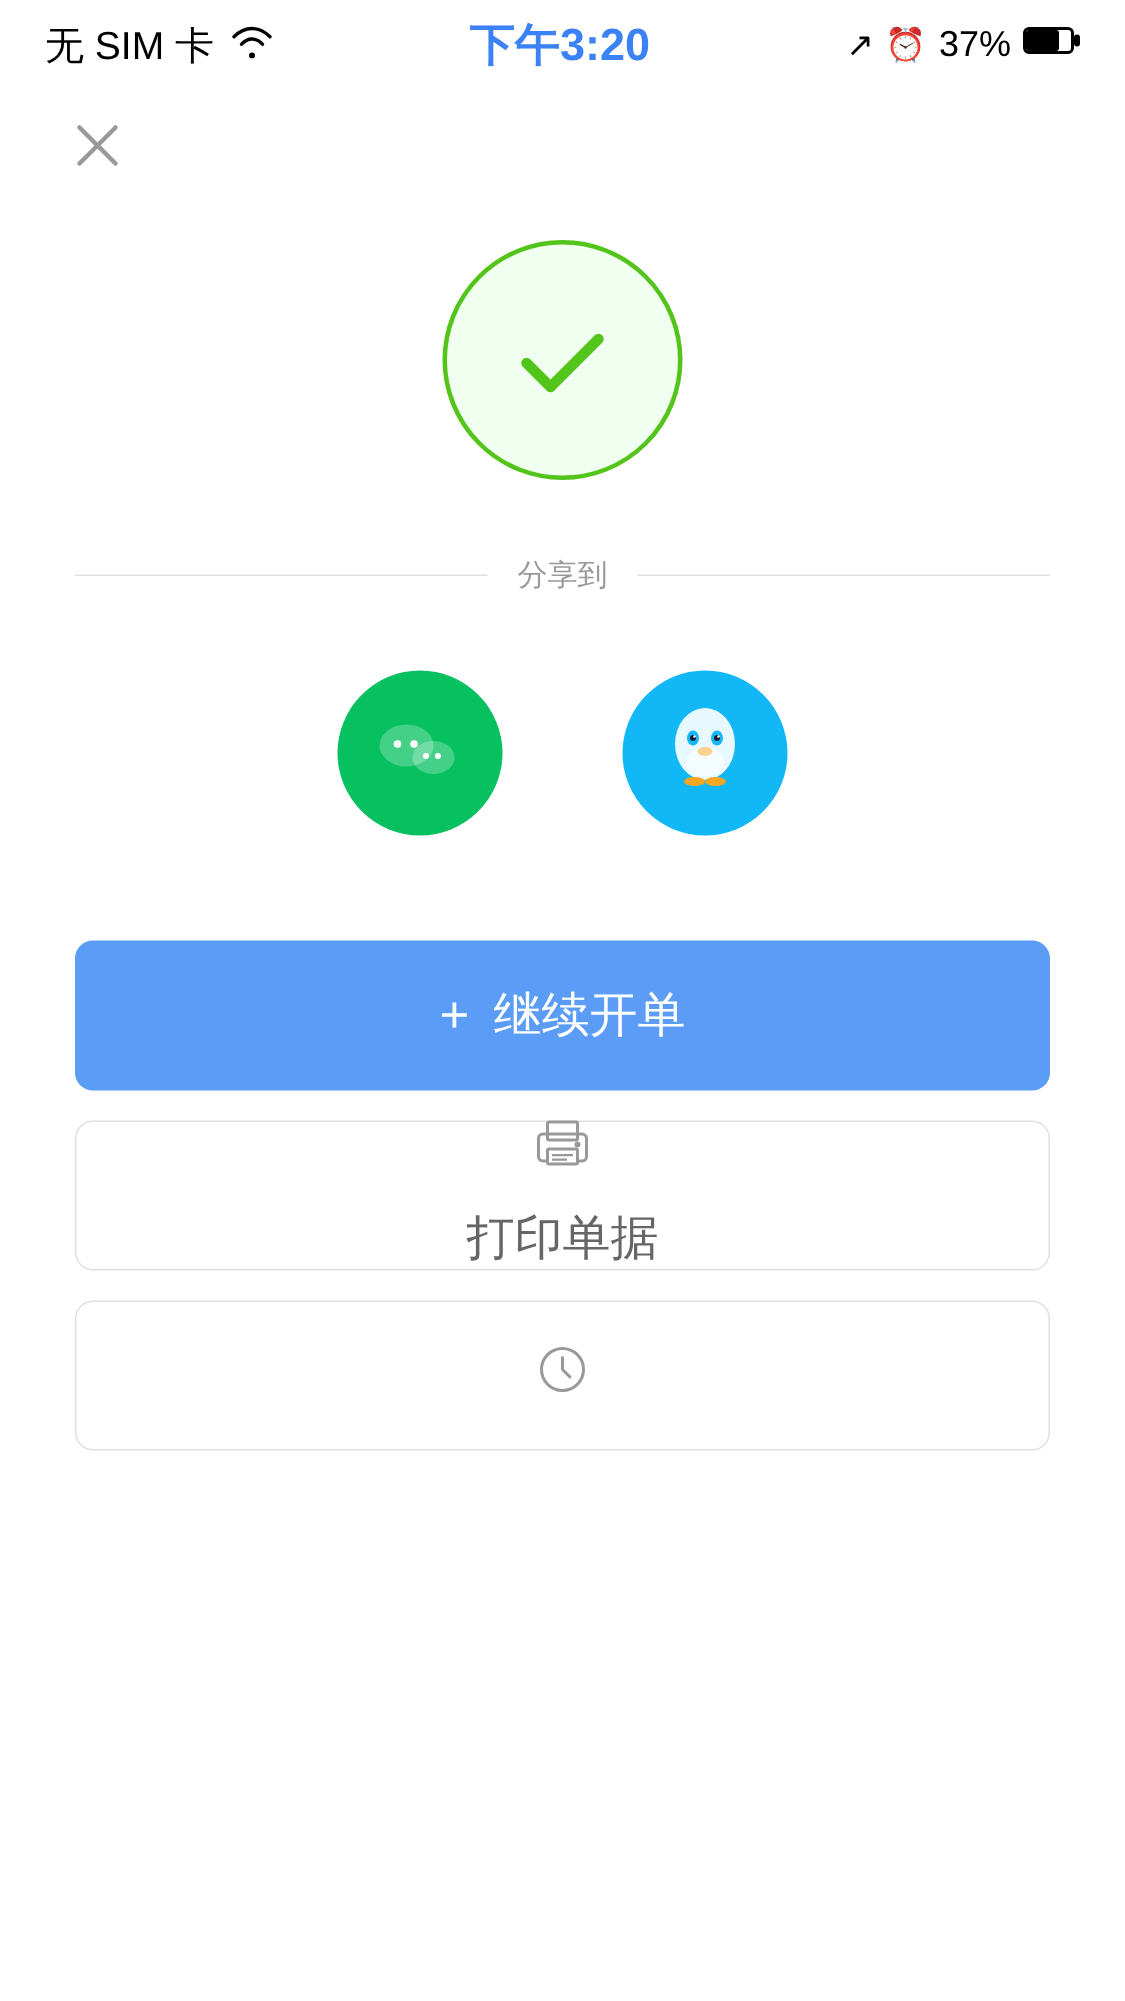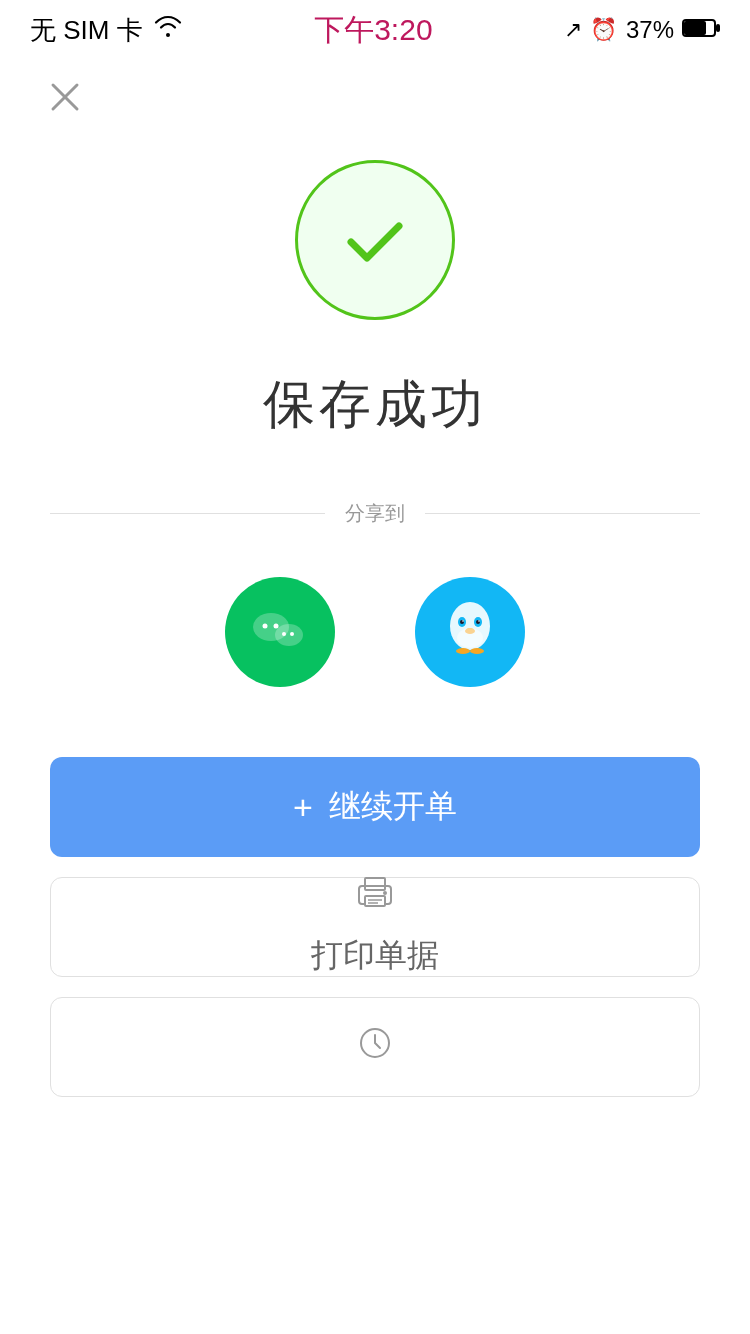--- a/index.html
+++ b/index.html
@@ -20,30 +20,30 @@
       height: 60px;
       display: flex;
       align-items: center;
       justify-content: space-between;
       padding: 0 30px;
       background: #fff;
     }
 
     .status-left {
       display: flex;
-      align-items: flex-start;
+      align-items: center;
       gap: 10px;
       font-size: 26px;
       color: #000;
     }
 
     .status-center {
       font-size: 30px;
-      font-weight: 400;
-      color: #be185d;
+      font-weight: 700;
+      color: #3b82f6;
     }
 
     .status-right {
       display: flex;
       align-items: center;
       gap: 8px;
       font-size: 24px;
       color: #000;
     }
 
@@ -223,21 +223,20 @@
 </div>
 
 <div class="main-content">
 
   <div class="success-circle">
     <svg viewBox="0 0 80 80" fill="none" xmlns="http://www.w3.org/2000/svg">
       <path d="M16 42L32 58L64 26" stroke="#52c41a" stroke-width="7" stroke-linecap="round" stroke-linejoin="round"></path>
     </svg>
   </div>
 
-  <div class="success-title">保存成功</div>
 
   <div class="share-section">
     <div class="share-divider">
       <div class="divider-line"></div>
       <span class="share-label">分享到</span>
       <div class="divider-line"></div>
     </div>
   </div>
 
   <div class="share-icons">

